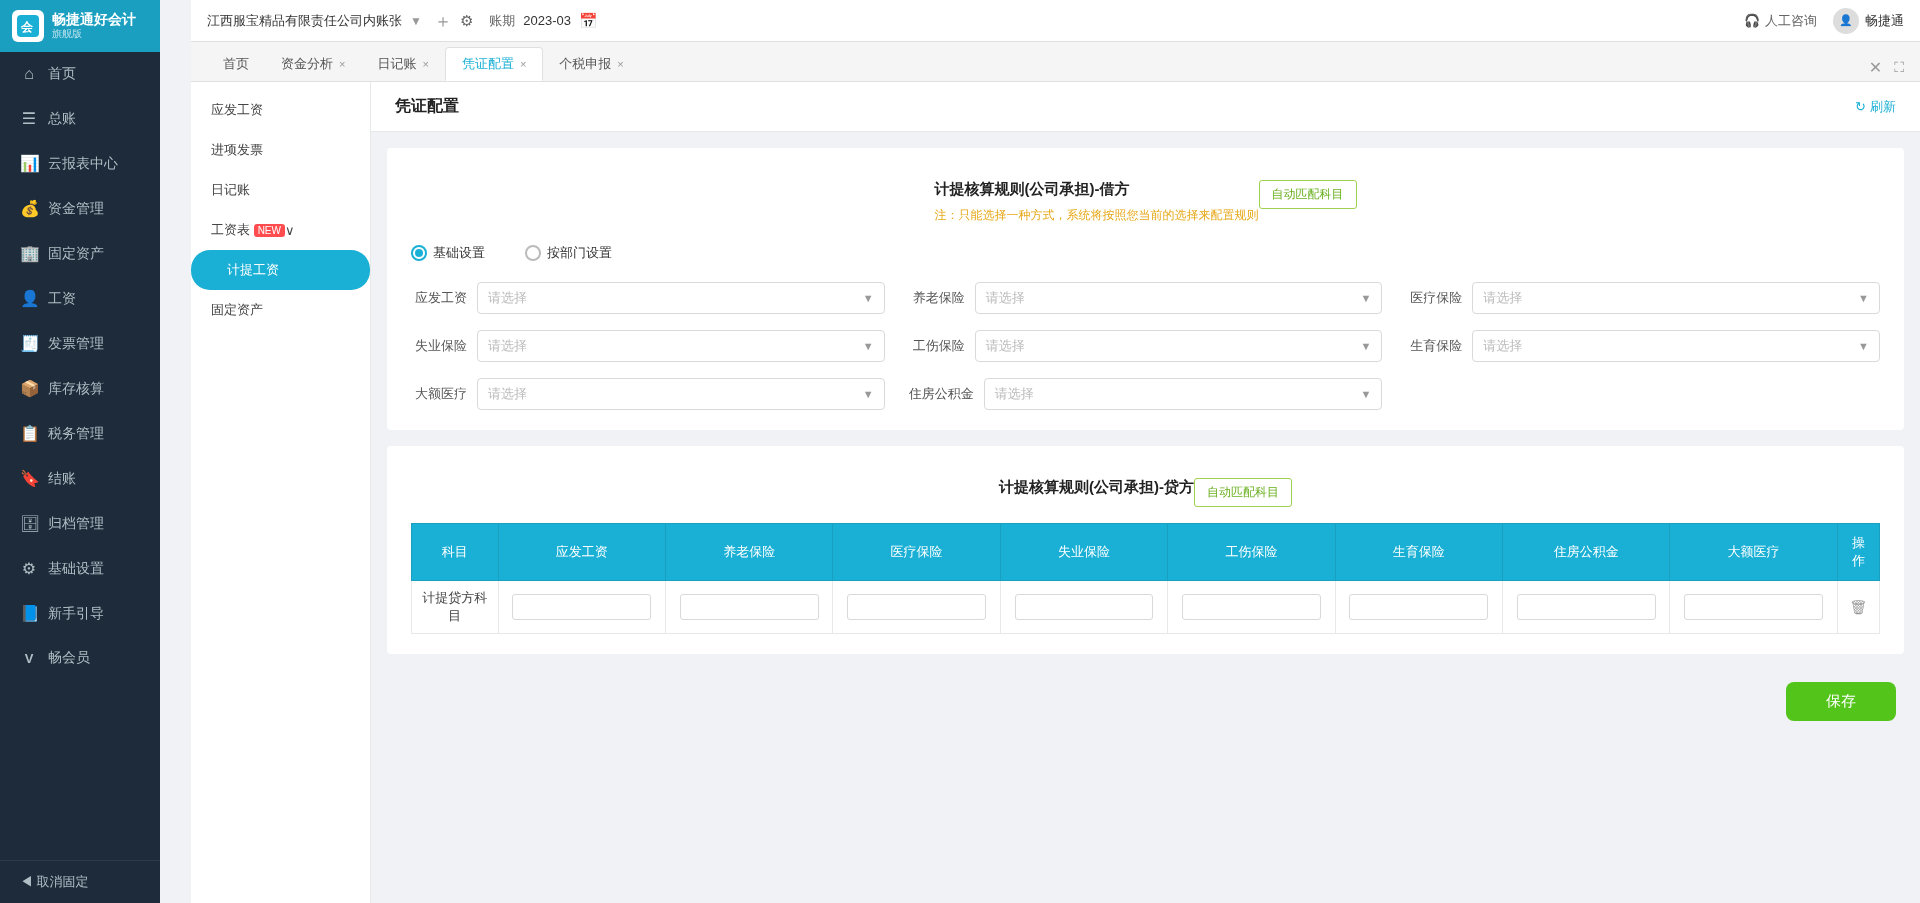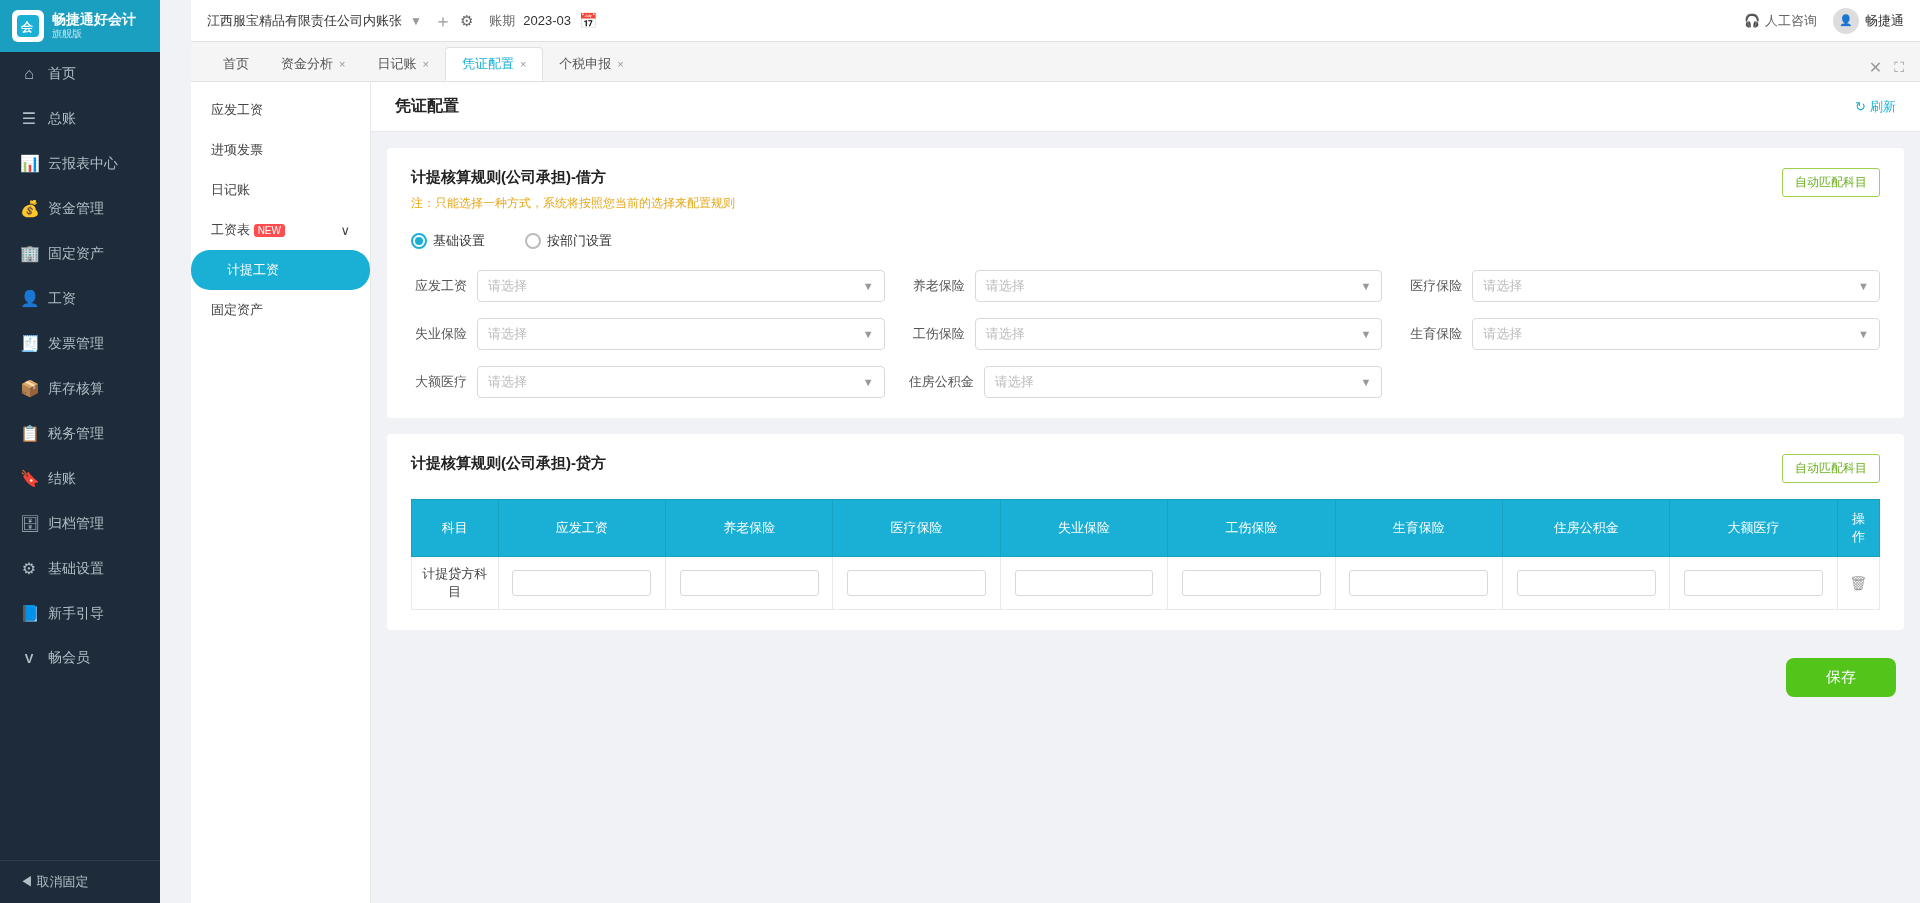--- a/index.html
+++ b/index.html
@@ -41,21 +41,21 @@
     .tab.active { background: #fff; color: #1ab0d5; border: 1px solid #e0e0e0; border-bottom: 1px solid #fff; }
     .tab .close-btn { font-size: 11px; color: #999; cursor: pointer; }
 
     
     .content { flex: 1; display: flex; overflow: hidden; background: #f0f2f5; }
 
     
     .left-menu { width: 180px; background: #fff; border-right: 1px solid #e8e8e8; flex-shrink: 0; padding: 8px 0; overflow-y: auto; }
     .left-menu-item { padding: 11px 20px; font-size: 13px; color: #444; cursor: pointer; }
     .left-menu-item.active { background: #1ab0d5; color: #fff; border-radius: 19px; }
-    .left-menu-group { display: flex; align-items: center; justify-content: space-between; padding: 11px 20px; font-size: 13px; color: #444; cursor: pointer; }
+    .left-menu-group { display: flex; align-items: center; padding: 11px 20px; font-size: 13px; color: #444; cursor: pointer; }
     .new-badge { background: #ff4d4f; color: #fff; font-size: 10px; padding: 1px 4px; border-radius: 3px; }
 
     
     .page-content { flex: 1; overflow-y: auto; padding: 0; background: #f0f2f5; }
     .page-content::-webkit-scrollbar { width: 6px; }
     .page-content::-webkit-scrollbar-thumb { background: #ccc; border-radius: 3px; }
 
     
     .page-header { background: #fff; padding: 14px 24px; display: flex; align-items: center; justify-content: space-between; border-bottom: 1px solid #e8e8e8; }
     .page-title { font-size: 16px; font-weight: 600; color: #222; }
@@ -77,21 +77,21 @@
     
     .form-grid { display: grid; grid-template-columns: repeat(3, 1fr); gap: 16px 24px; }
     .form-item { display: flex; align-items: center; gap: 10px; }
     .form-label { font-size: 13px; color: #555; white-space: nowrap; min-width: 56px; text-align: right; }
     .form-select { flex: 1; height: 32px; border: 1px solid #d9d9d9; border-radius: 4px; padding: 0 10px; display: flex; align-items: center; justify-content: space-between; cursor: pointer; background: #fff; color: #bbb; font-size: 13px; }
     .form-select .chevron { color: #999; font-size: 11px; }
 
     .auto-match-btn { border: 1px solid #a0d050; color: #6ab020; background: #fff; padding: 5px 12px; border-radius: 3px; cursor: pointer; font-size: 12px; margin-bottom: 12px; align-self: flex-start; }
 
     
-    .section-header-row { display: flex; align-items: flex-start; justify-content: space-between; margin-bottom: 4px; }
+    .section-header-row { display: flex; align-items: flex-start; justify-content: center; margin-bottom: 4px; margin-top: 12px; }
 
     
     .data-table { width: 100%; border-collapse: collapse; font-size: 13px; }
     .data-table thead tr { background: #1ab0d5; color: #fff; }
     .data-table thead th { padding: 10px 8px; text-align: center; font-weight: normal; border: 1px solid #18a0c0; }
     .data-table tbody tr { background: #fff; }
     .data-table tbody td { padding: 8px 6px; text-align: center; border: 1px solid #e8e8e8; color: #444; }
     .table-input { width: 90%; height: 26px; border: 1px solid #d9d9d9; border-radius: 3px; text-align: center; font-size: 12px; padding: 0 4px; }
 
     

